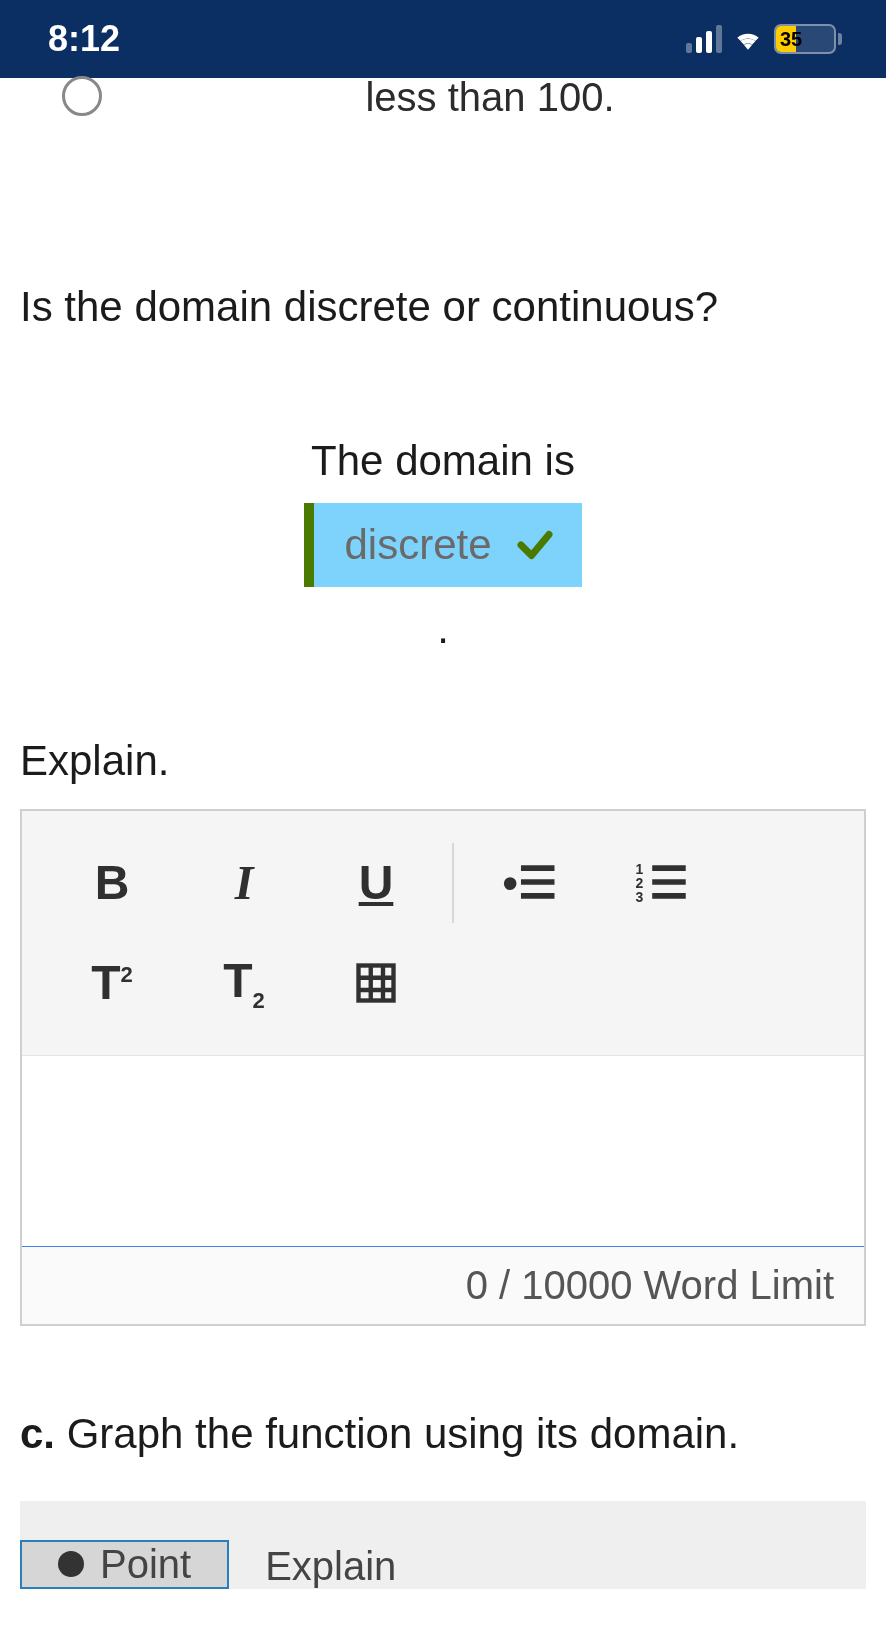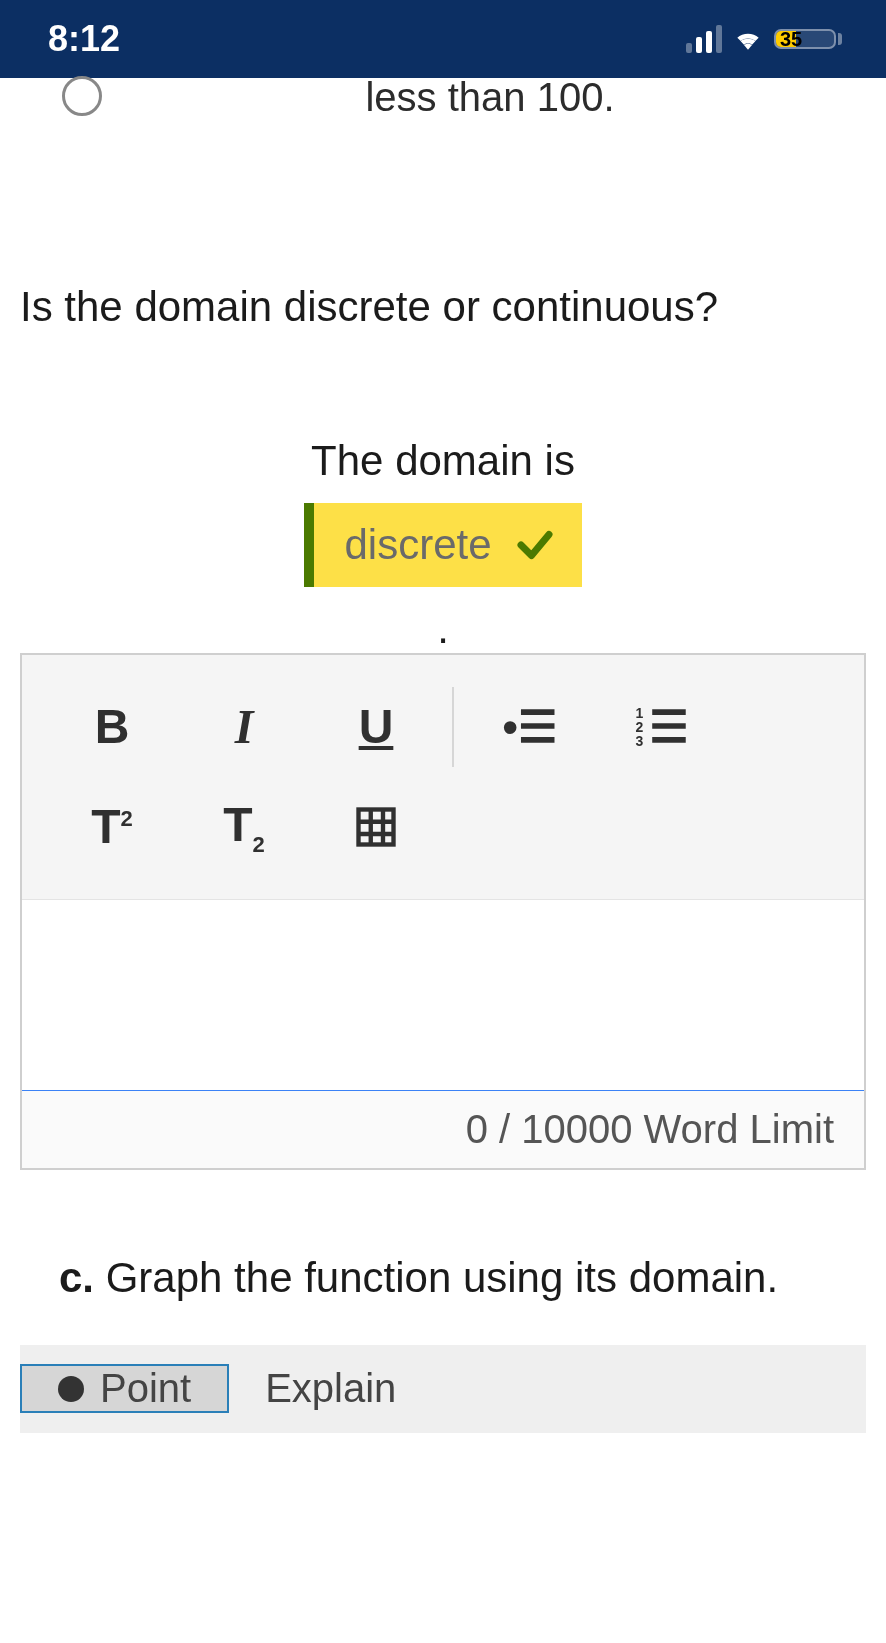--- a/index.html
+++ b/index.html
@@ -46,21 +46,21 @@
   .sig-bars span:nth-child(2){height:16px;}
   .sig-bars span:nth-child(3){height:22px;}
   .sig-bars span:nth-child(4){height:28px;}
   .wifi-icon { width: 32px; height: 24px; }
   .battery {
     display: flex;
     align-items: center;
   }
   .battery-body {
     width: 62px;
-    height: 20px;
+    height: 30px;
     border: 2px solid rgba(255,255,255,0.4);
     border-radius: 7px;
     position: relative;
     background: rgba(255,255,255,0.12);
     overflow: hidden;
   }
   .battery-fill {
     position:absolute;
     left:0; top:0; bottom:0;
     width: 35%;
@@ -131,21 +131,21 @@
     align-items:center;
     gap: 18px;
     margin-top: 100px;
     font-size: 42px;
     flex-direction: column;
   }
   .ans-box {
     display:flex;
     align-items:center;
     gap: 22px;
-    background: #fde047;
+    background: #7dd3fc;
     border-left: 10px solid #4b7a00;
     padding: 18px 26px 18px 30px;
     color: #6a6a6a;
     font-size: 42px;
   }
   .check-icon { width: 42px; height: 42px; }
 
   .explain-label {
     font-size: 42px;
     margin-top: 84px;
@@ -200,27 +200,26 @@
     text-align: right;
     font-size: 40px;
     color: #555;
     background:#fafafa;
   }
 
   .partc {
     font-size: 42px;
     line-height: 1.45;
     margin-top: 78px;
-    margin-left: 39px;
   }
   .partc b { font-weight: 700; }
 
   .graph-tabs {
     display:flex;
-    align-items: center;
+    align-items: flex-end;
     margin-top: 36px;
     background: #efefef;
     height: 88px;
     overflow:hidden;
   }
   .gtab {
     display:flex;
     align-items:center;
     justify-content:center;
     gap: 16px;
@@ -284,20 +283,21 @@
     <span>The domain is</span>
     <div class="ans-box">
       <span>discrete</span>
       <svg class="check-icon" viewBox="0 0 24 24">
         <path d="M4 12 L10 18 L20 6" stroke="#4b7a00" stroke-width="4" fill="none" stroke-linecap="round" stroke-linejoin="round"></path>
       </svg>
     </div>
     <span>.</span>
   </div>
 
+  <div class="explain-label">Explain.</div>
   <div class="editor">
     <div class="toolbar">
       <div class="tb-btn" style="font-family:Arial,sans-serif;font-weight:900;">B</div>
       <div class="tb-btn tb-i">I</div>
       <div class="tb-btn tb-u" style="font-family:Arial,sans-serif;">U</div>
       <div class="tb-sep"></div>
       <div class="tb-btn">
         <span class="list-glyph">•☰</span>
       </div>
       <div class="tb-btn">

